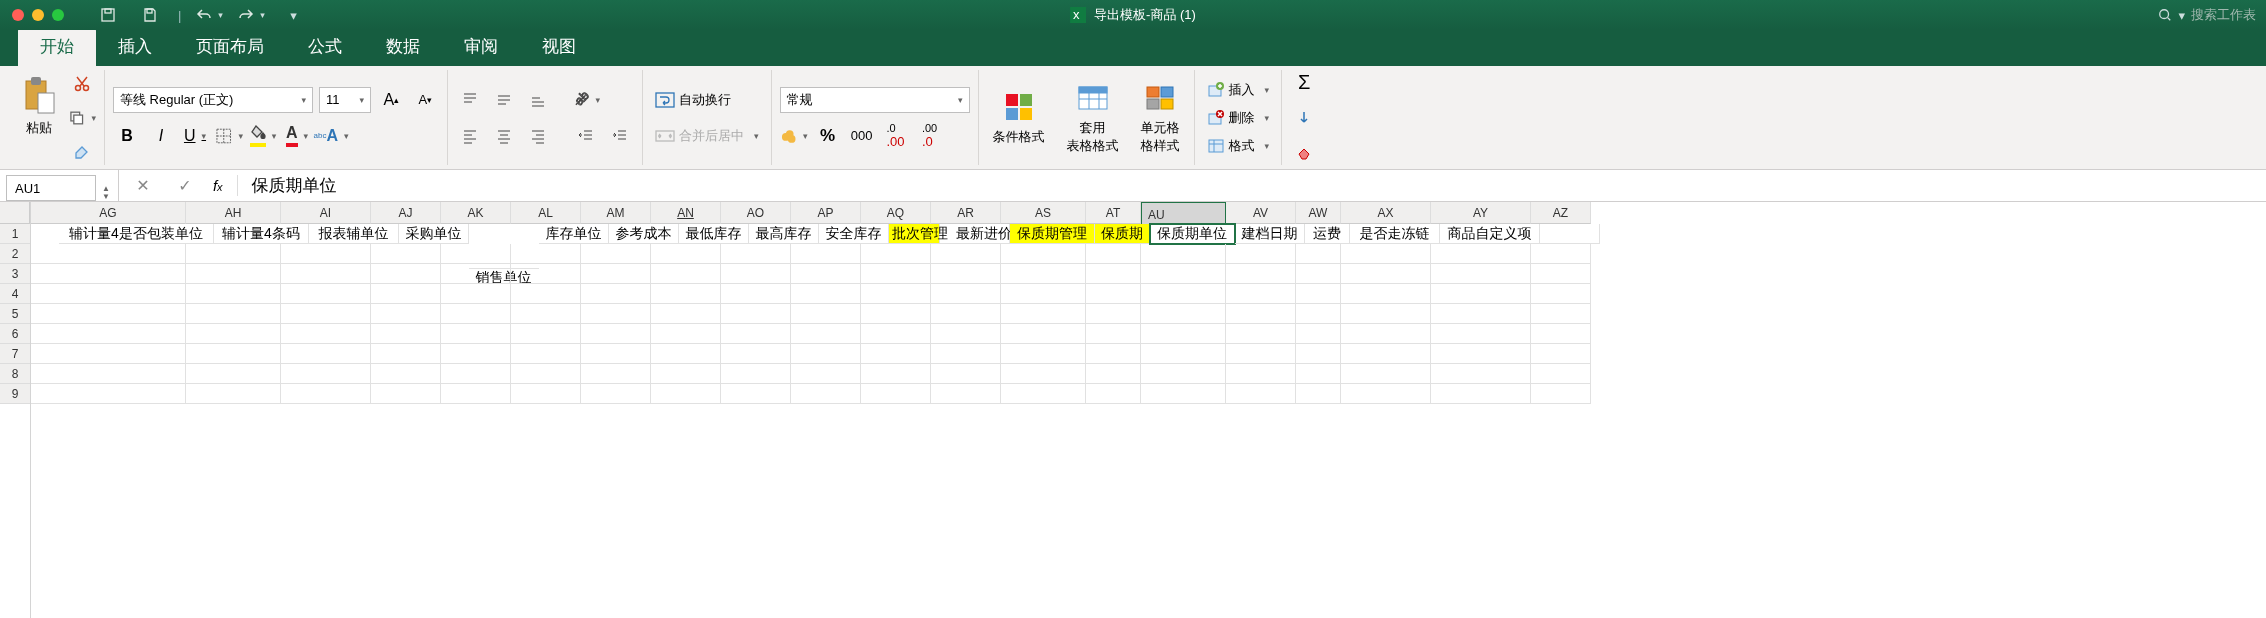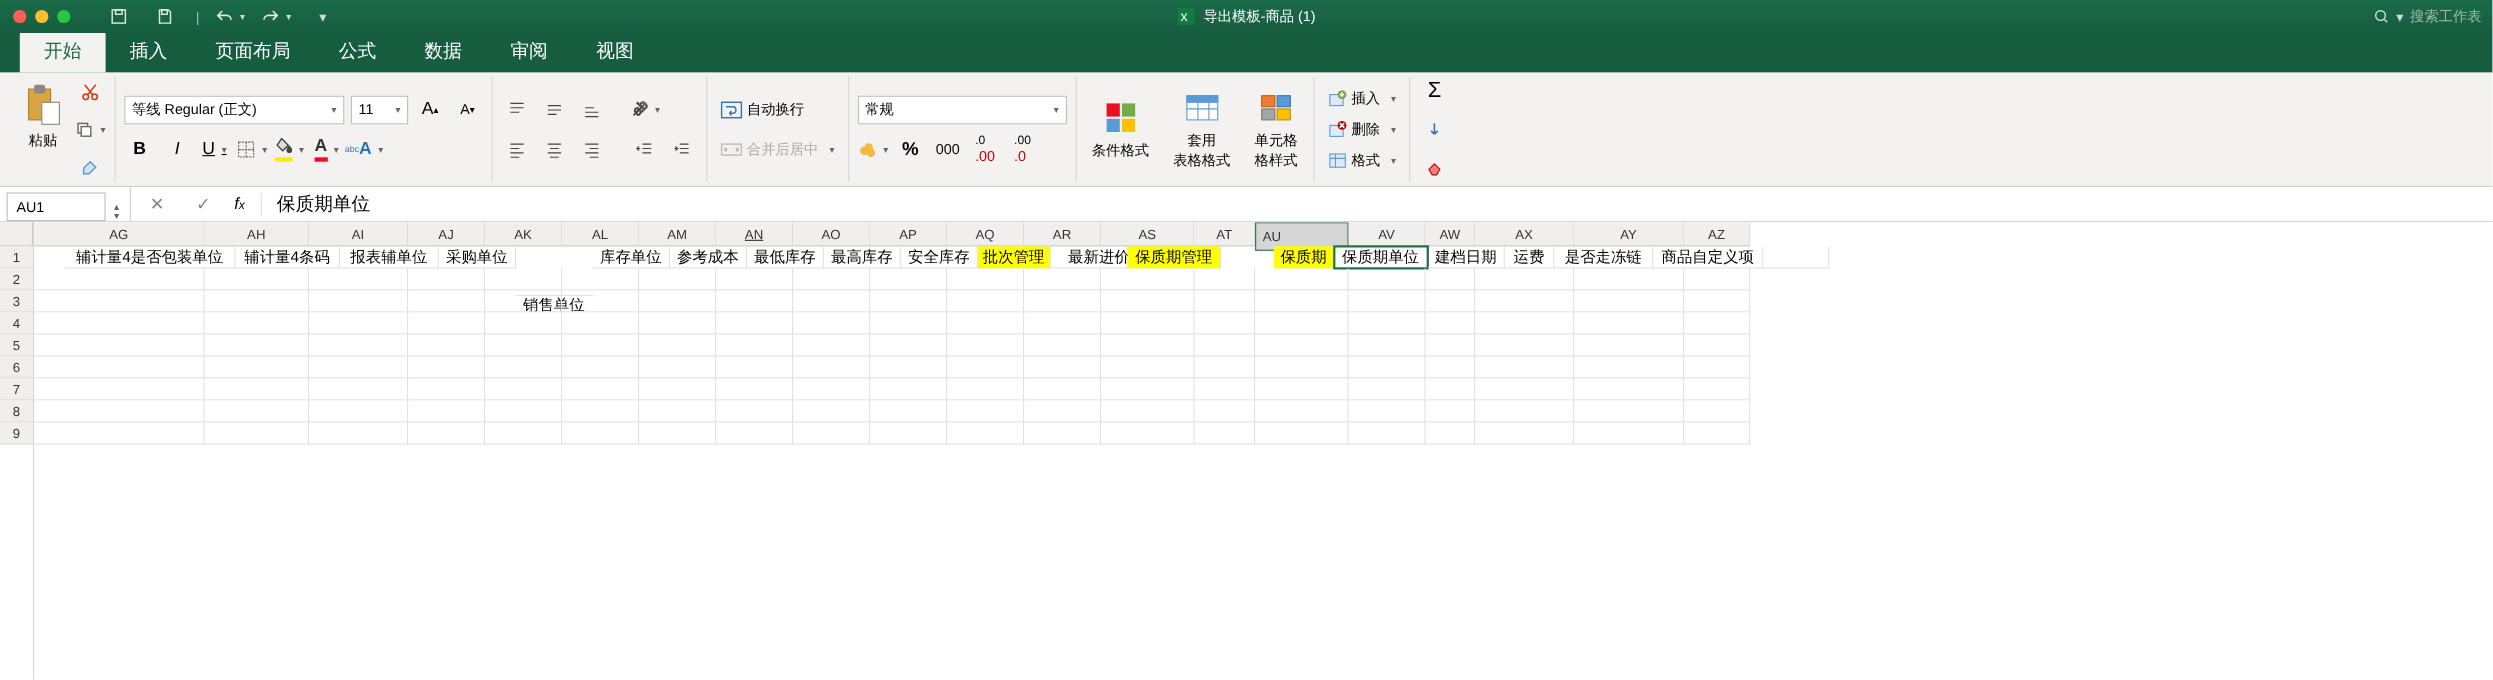--- a/index.html
+++ b/index.html
@@ -434,24 +434,24 @@
           <div class="cell" style="width: 155px; margin-left: 28px;">辅计量4是否包装单位</div>
           <div class="cell" style="width: 95px;">辅计量4条码</div>
           <div class="cell" style="width: 90px;">报表辅单位</div>
           <div class="cell" style="width: 70px;">采购单位</div>
           <div class="cell" style="width: 70px; margin-top: 44px;">销售单位</div>
           <div class="cell" style="width: 70px;">库存单位</div>
           <div class="cell" style="width: 70px;">参考成本</div>
           <div class="cell" style="width: 70px;">最低库存</div>
           <div class="cell" style="width: 70px;">最高库存</div>
           <div class="cell" style="width: 70px;">安全库存</div>
-          <div class="cell hl" style="width: 66px;">批次管理</div>
+          <div class="cell hl" style="width: 51px;">批次管理</div>
           <div class="cell" style="width: 70px; padding-left: 16px;">最新进价</div>
           <div class="cell hl" style="width: 85px;">保质期管理</div>
-          <div class="cell hl" style="width: 55px; margin-left: 48px;">保质期</div>
+          <div class="cell hl" style="width: 55px;">保质期</div>
           <div class="cell selc" style="width: 85px;">保质期单位</div>
           <div class="cell" style="width: 70px;">建档日期</div>
           <div class="cell" style="width: 45px;">运费</div>
           <div class="cell" style="width: 90px;">是否走冻链</div>
           <div class="cell" style="width: 100px;">商品自定义项</div>
           <div class="cell" style="width: 60px;"></div>
         </div>
         <div class="datarow">
           <div class="cell" style="width: 155px;"></div>
           <div class="cell" style="width: 95px;"></div>

